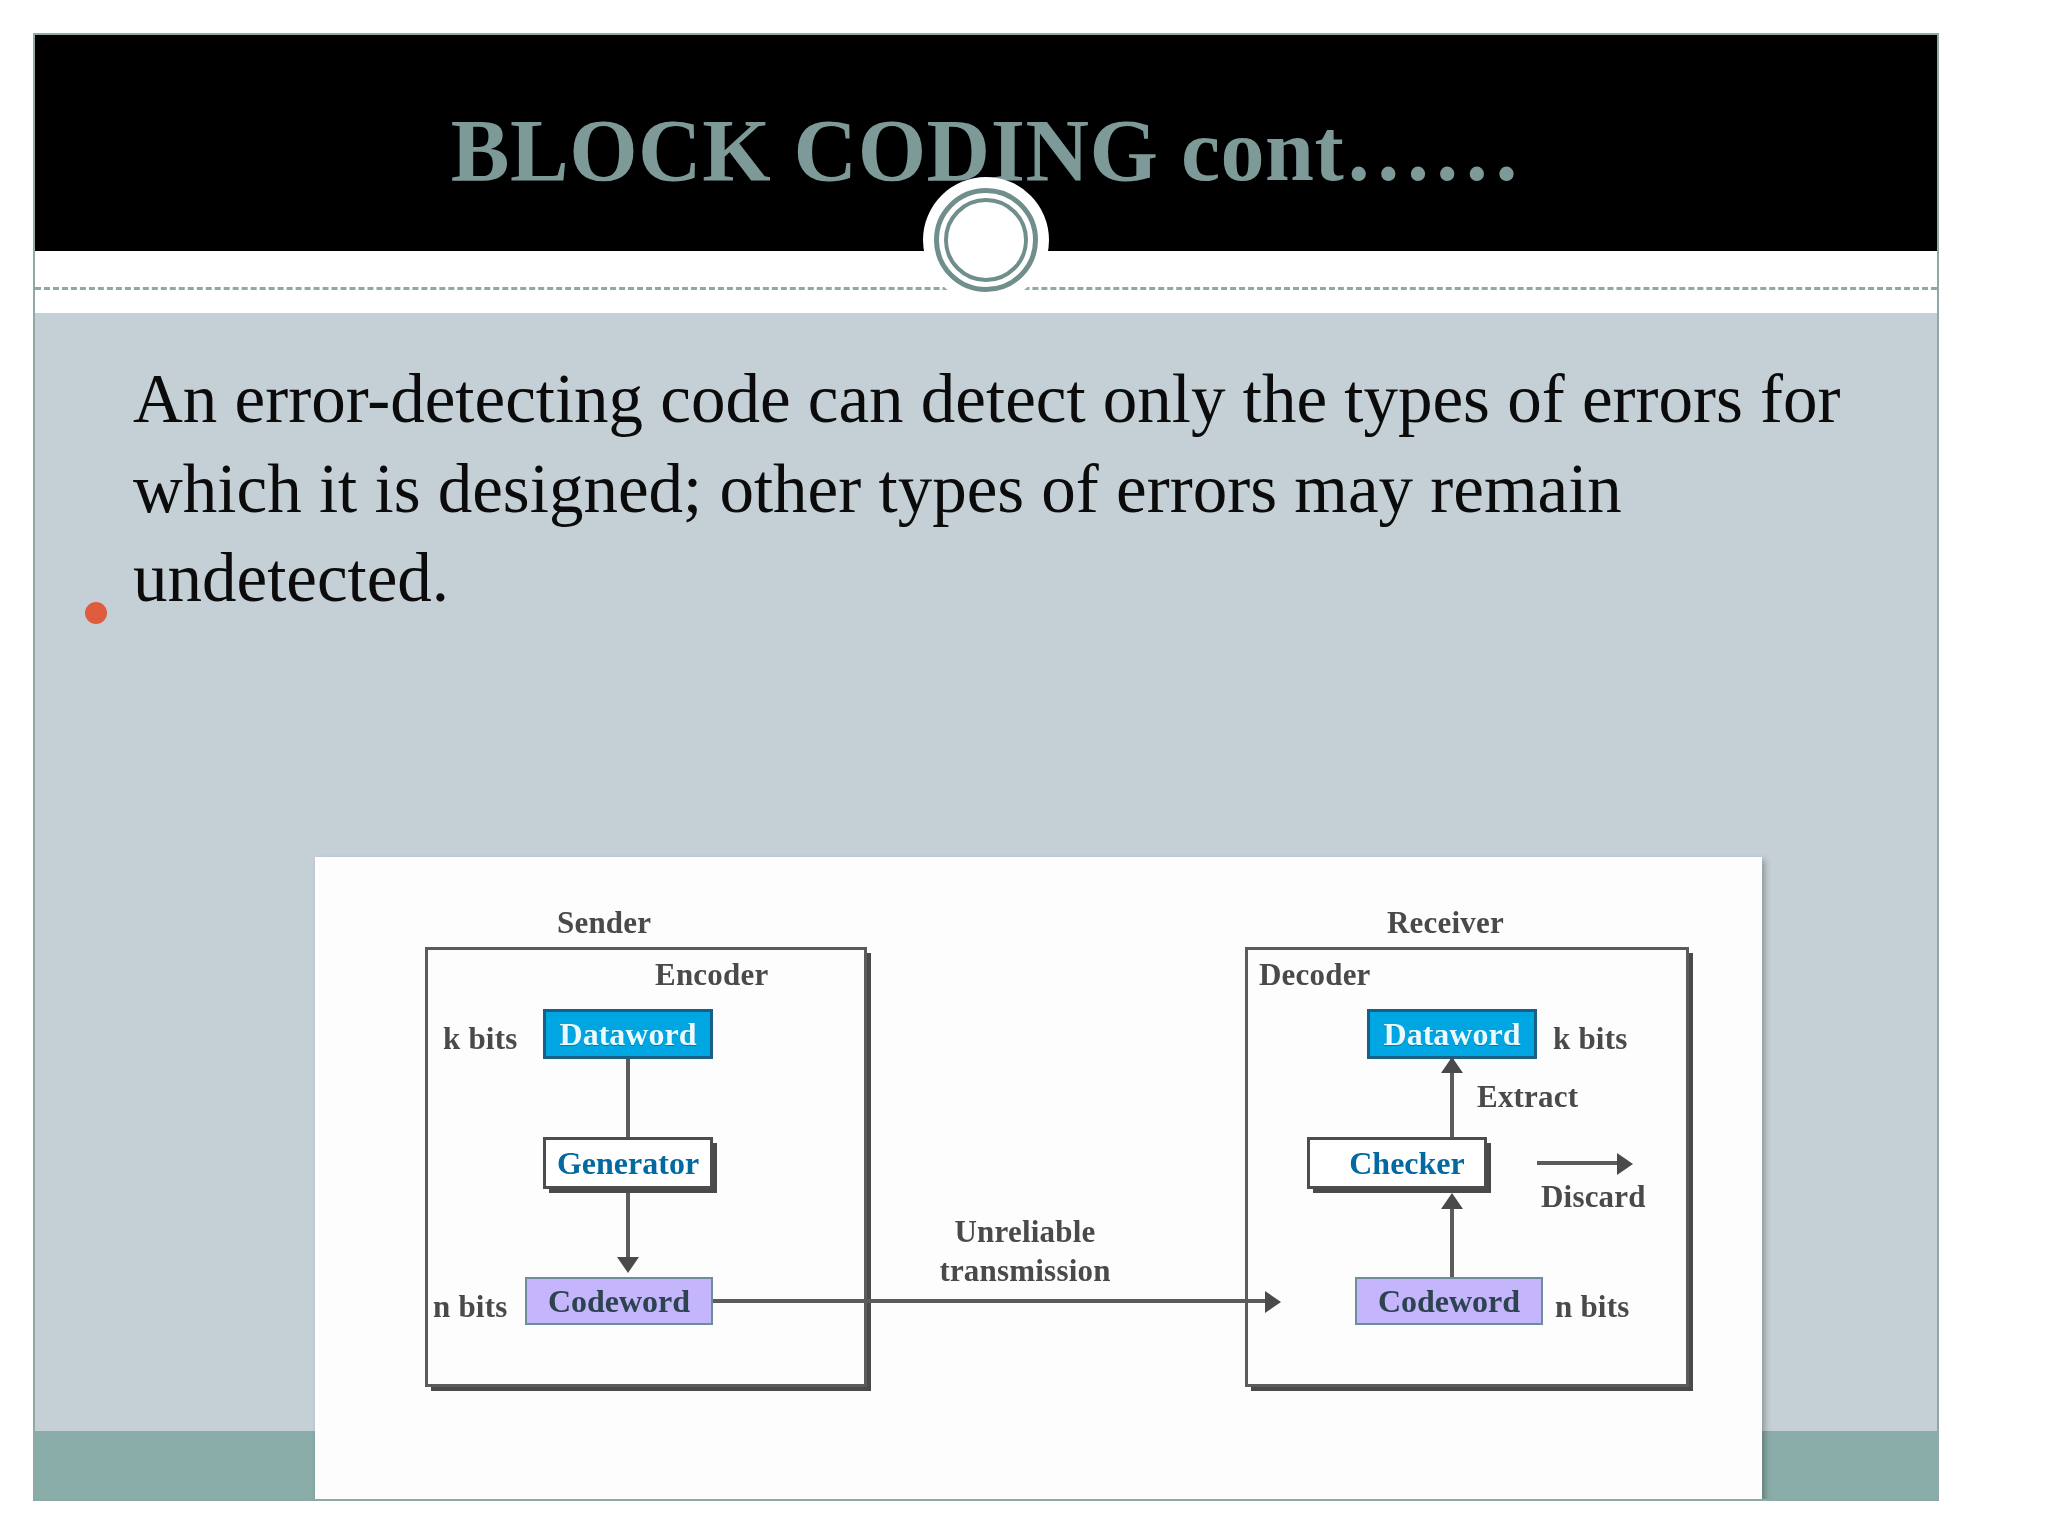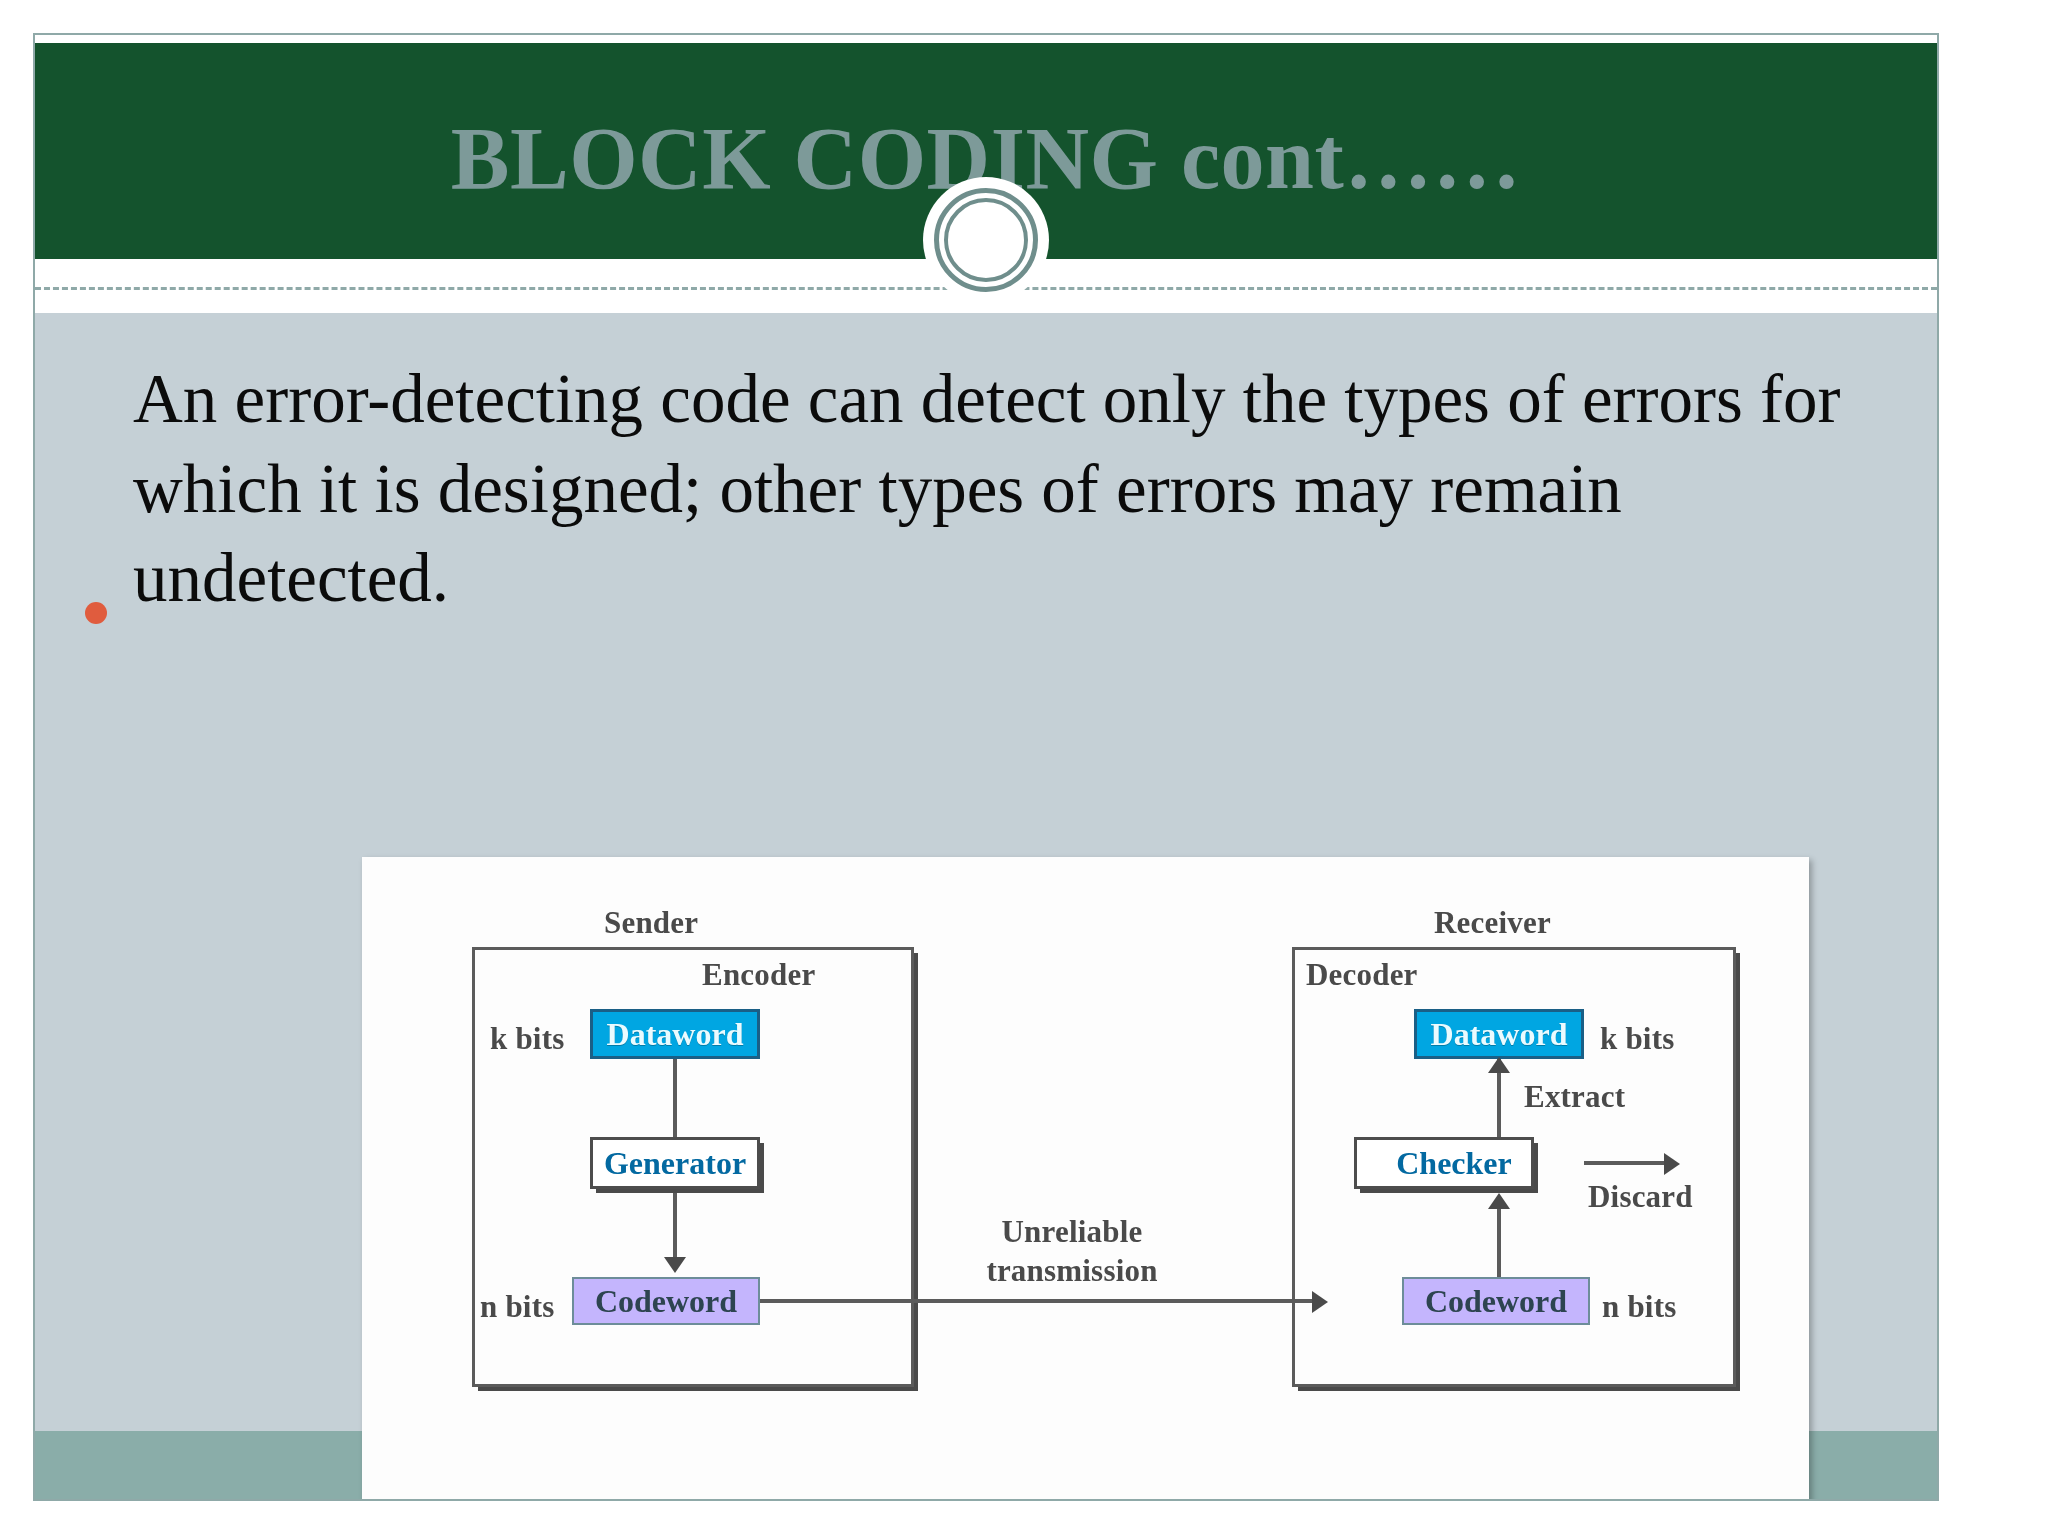--- a/index.html
+++ b/index.html
@@ -27,22 +27,21 @@
     overflow: hidden;
   }
 
   
   .header {
     position: absolute;
     left: 0;
     top: 0;
     width: 100%;
     height: 216px;
-    background: #14532d;
-    margin-top: 8px;
+    background: #000000;
   }
   .slide-title {
     position: absolute;
     left: 0;
     top: 70px;
     width: 100%;
     text-align: center;
     font-size: 88px;
     font-weight: bold;
     color: #7d9a99;
@@ -158,21 +157,20 @@
   .diagram-frame {
     position: absolute;
     left: 280px;
     top: 822px;
     width: 1447px;
     height: 648px;
     background: #fdfdfd;
     box-shadow: 3px 3px 6px rgba(0,0,0,0.28);
     z-index: 5;
     overflow: hidden;
-    margin-left: 47px;
   }
 
   
   .dg { position: absolute; }
 
   .dg-label {
     font-family: "Liberation Serif", "DejaVu Serif", serif;
     color: #4a4a4a;
     font-weight: bold;
     font-size: 31px;

